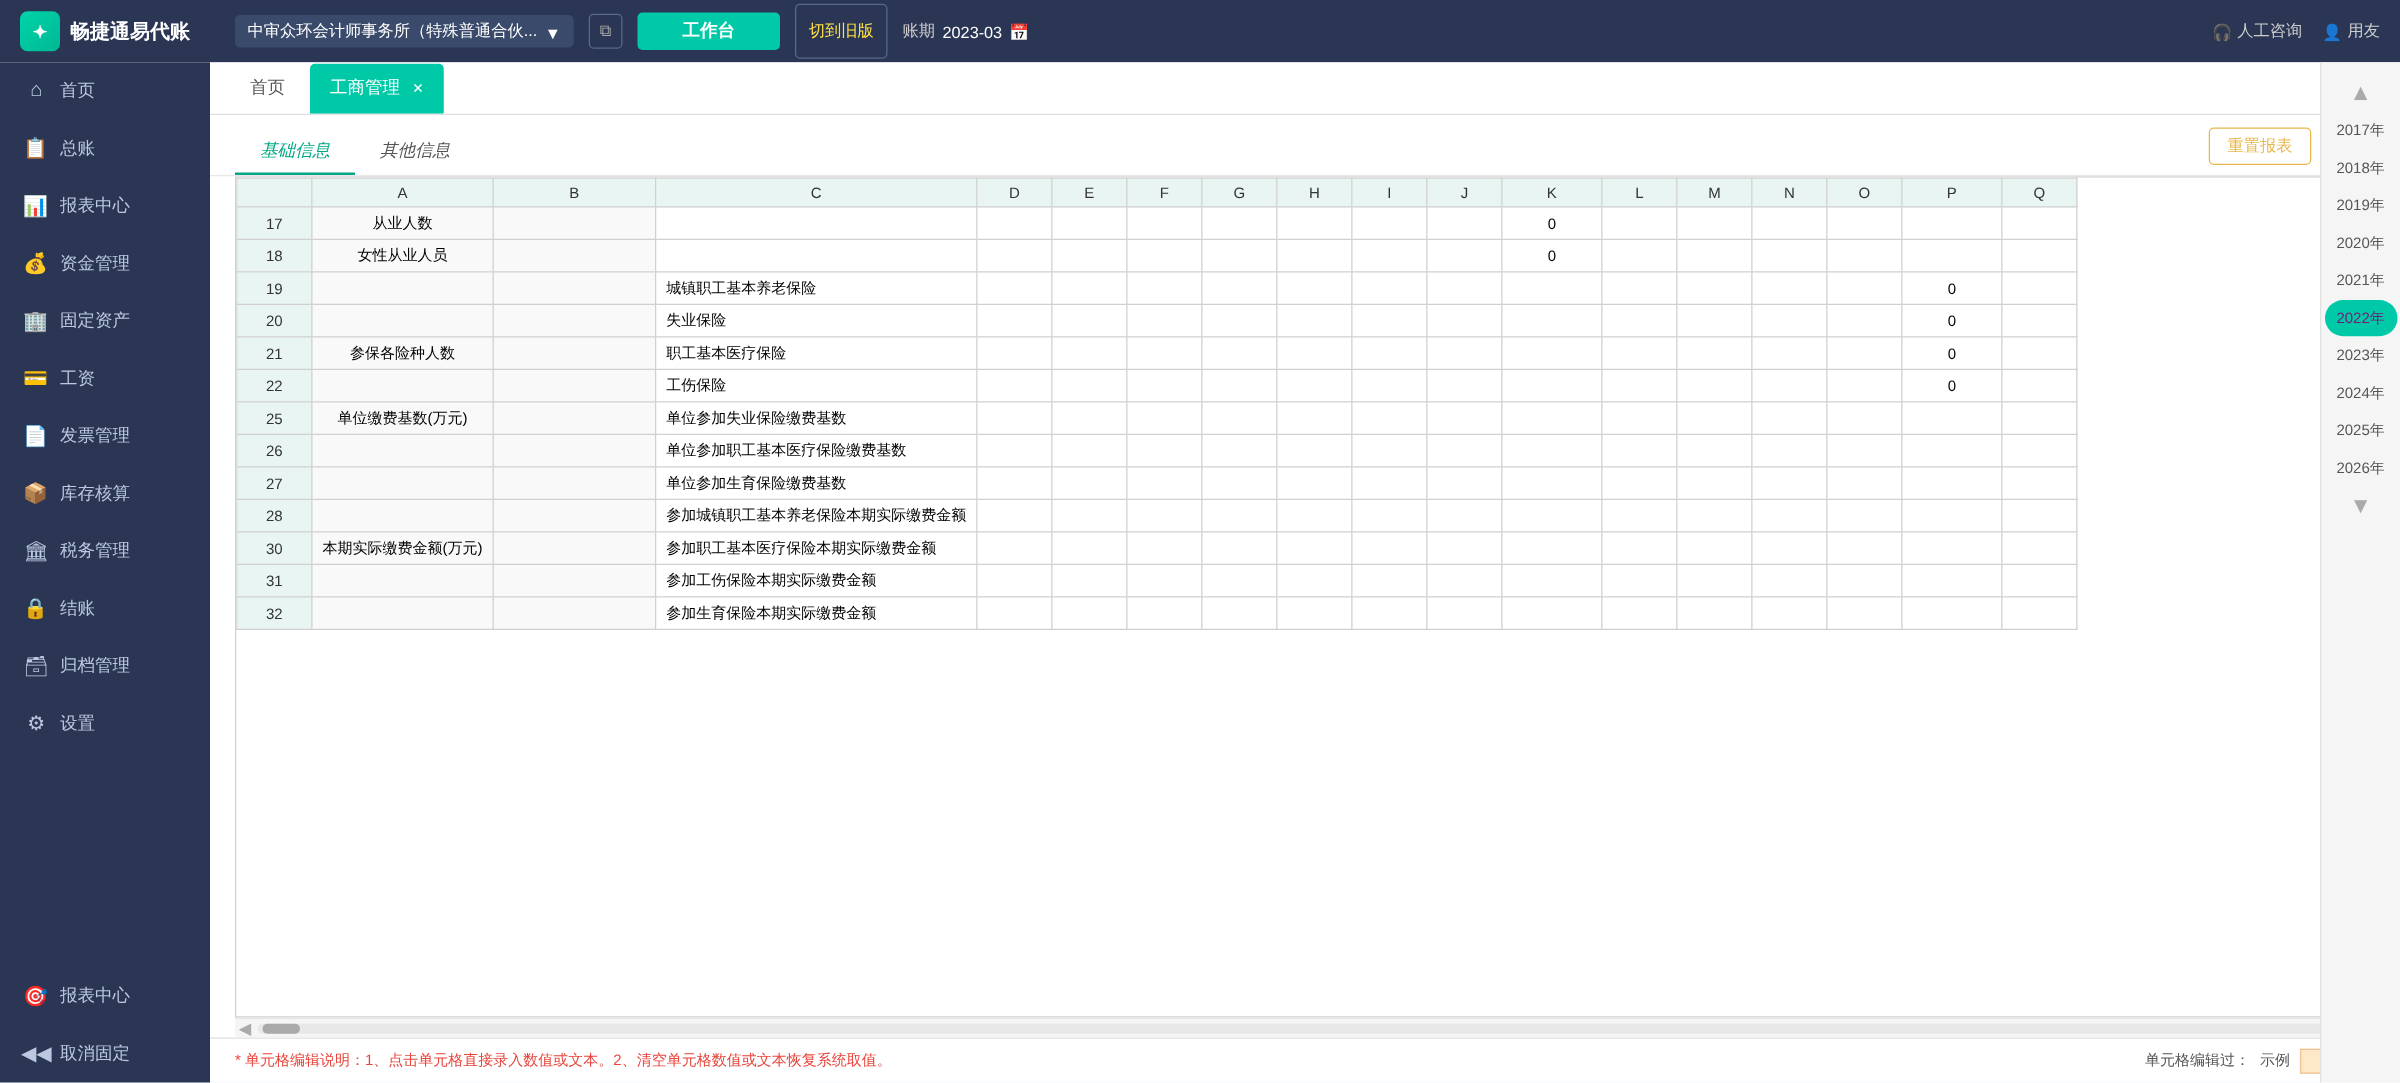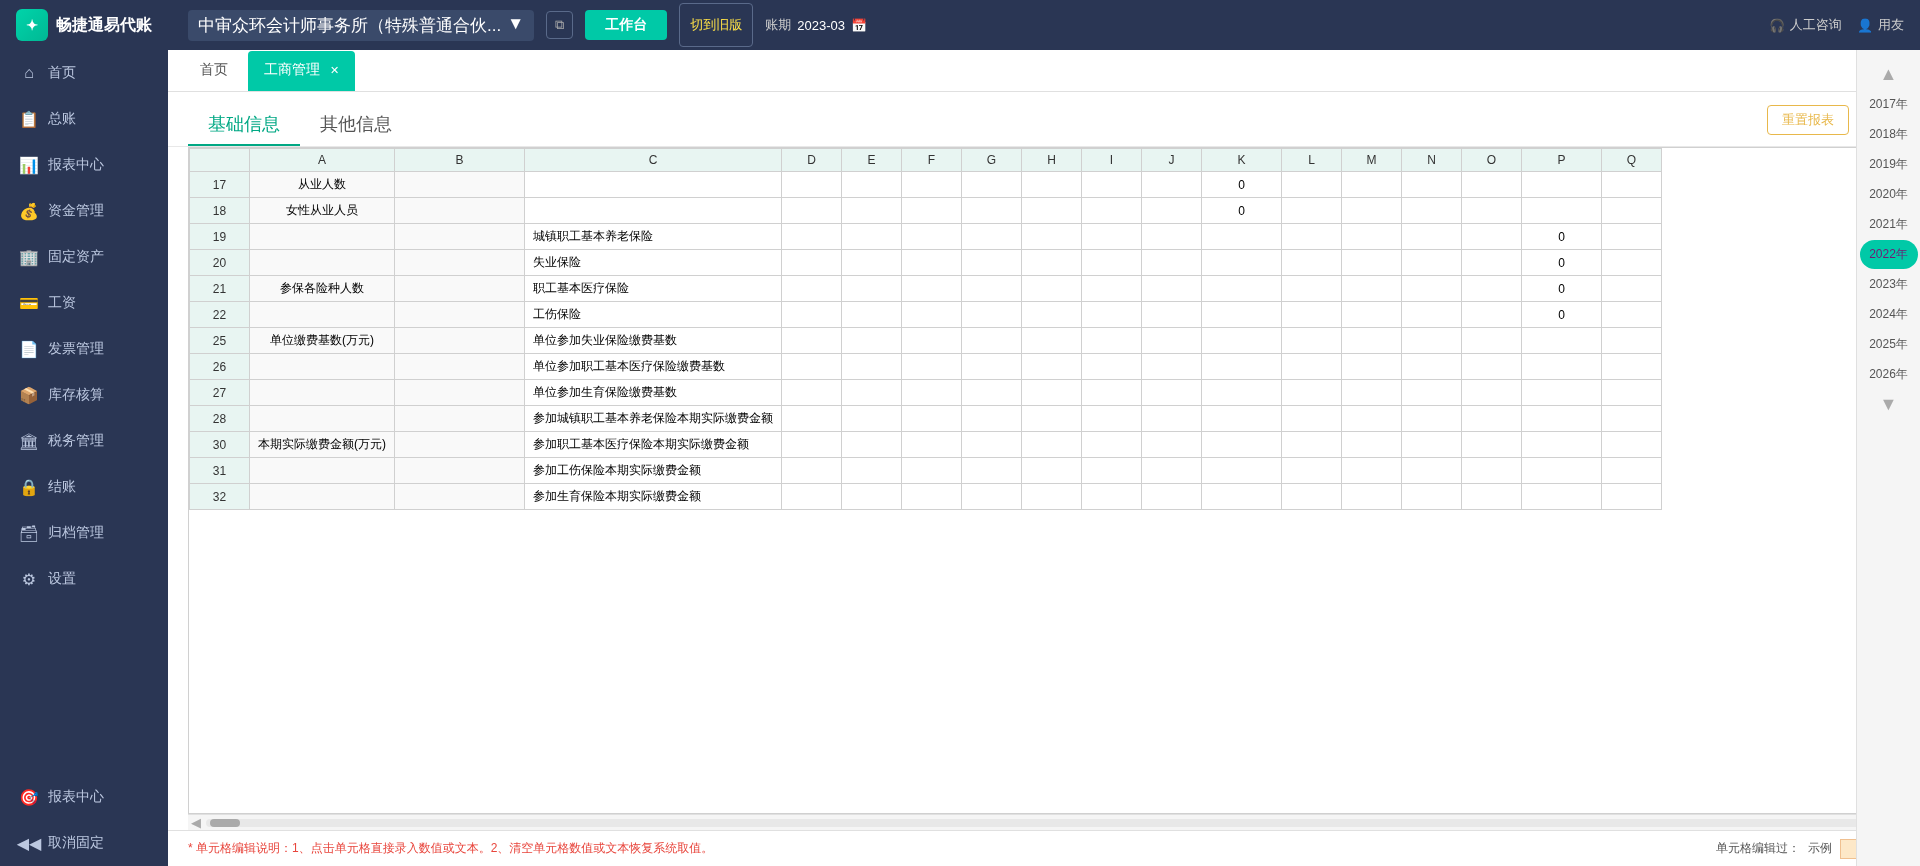--- a/index.html
+++ b/index.html
@@ -5,23 +5,23 @@
     * { box-sizing: border-box; margin: 0; padding: 0; }
     body { font-family: 'Microsoft YaHei', Arial, sans-serif; font-size: 13px; background: #f0f2f5; overflow: hidden; width: 1920px; height: 866px; }
 
     
     .top-header {
       display: flex; align-items: center; height: 50px;
       background: #2a3654; padding: 0 16px; gap: 12px;
     }
     .logo-area { display: flex; align-items: center; gap: 8px; color: #fff; font-size: 16px; font-weight: bold; width: 160px; }
     .logo-icon { width: 32px; height: 32px; background: linear-gradient(135deg, #00d4aa, #00b894); border-radius: 6px; display: flex; align-items: center; justify-content: center; color: #fff; font-size: 14px; }
-    .company-selector { display: flex; align-items: flex-start; background: #3a4a6a; border-radius: 4px; padding: 4px 10px; color: #fff; font-size: 17px; cursor: pointer; gap: 6px; }
+    .company-selector { display: flex; align-items: flex-end; background: #3a4a6a; border-radius: 4px; padding: 4px 10px; color: #fff; font-size: 13px; cursor: pointer; gap: 6px; }
     .header-btn { background: transparent; border: 1px solid #5a6a8a; border-radius: 4px; padding: 12px 10px; color: #fde047; cursor: pointer; font-size: 13px; }
-    .header-btn-primary { background: #00c9a7; border: none; border-radius: 4px; padding: 6px 20px; color: #fff; font-size: 14px; cursor: pointer; font-weight: bold; }
+    .header-btn-primary { background: #00c9a7; border: none; border-radius: 4px; padding: 6px 36px; color: #fff; font-size: 14px; cursor: pointer; font-weight: bold; }
     .period-area { display: flex; align-items: center; gap: 6px; color: #ccc; font-size: 13px; text-align: center; }
     .header-right { margin-left: auto; display: flex; align-items: center; gap: 16px; color: #ccc; font-size: 13px; }
     .header-right-item { display: flex; align-items: center; gap: 4px; cursor: pointer; }
 
     
     .sidebar { position: absolute; left: 0; top: 50px; width: 168px; height: 816px; background: #2a3654; display: flex; flex-direction: column; }
     .sidebar-item { display: flex; align-items: center; gap: 10px; padding: 14px 20px; color: #bcc8e0; cursor: pointer; font-size: 14px; }
     .sidebar-icon { width: 18px; height: 18px; display: flex; align-items: center; justify-content: center; font-size: 16px; }
     .sidebar-bottom { margin-top: auto; }
     .sidebar-scroll { overflow-y: auto; flex: 1; }
@@ -33,21 +33,21 @@
     .tab-bar { display: flex; align-items: center; background: #fff; border-bottom: 1px solid #e0e0e0; height: 42px; padding: 0 16px; gap: 4px; }
     .tab-item { padding: 10px 16px; color: #555; cursor: pointer; font-size: 14px; border-bottom: 2px solid transparent; }
     .tab-item.active { background: #00c9a7; color: #fff; border-radius: 4px 4px 0 0; border-bottom: 2px solid #00c9a7; }
     .tab-close { margin-left: 6px; font-size: 11px; cursor: pointer; }
 
     
     .content-area { flex: 1; background: #fff; margin: 0; display: flex; flex-direction: column; overflow: hidden; }
 
     
     .sub-tabs { display: flex; align-items: center; padding: 12px 20px 0; border-bottom: 1px solid #e8e8e8; gap: 0; }
-    .sub-tab { padding: 8px 20px; cursor: pointer; font-size: 18px; color: #555; border-bottom: 2px solid transparent; }
+    .sub-tab { padding: 8px 20px; cursor: pointer; font-size: 14px; color: #555; border-bottom: 2px solid transparent; font-style: italic; }
     .sub-tab.active { color: #00a884; border-bottom: 2px solid #00a884; }
 
     
     .toolbar { display: flex; align-items: center; justify-content: flex-end; padding: 10px 20px; gap: 10px; }
     .btn-reset { border: 1px solid #e8b84b; color: #e8b84b; background: #fff; border-radius: 4px; padding: 5px 14px; font-size: 13px; cursor: pointer; }
     .btn-refresh { background: transparent; border: none; color: #555; font-size: 13px; cursor: pointer; display: flex; align-items: center; gap: 4px; }
 
     
     .spreadsheet-wrapper { flex: 1; overflow: hidden; display: flex; flex-direction: column; padding: 0 20px; }
     .spreadsheet-scroll { overflow: auto; flex: 1; border: 1px solid #d0d0d0; }

